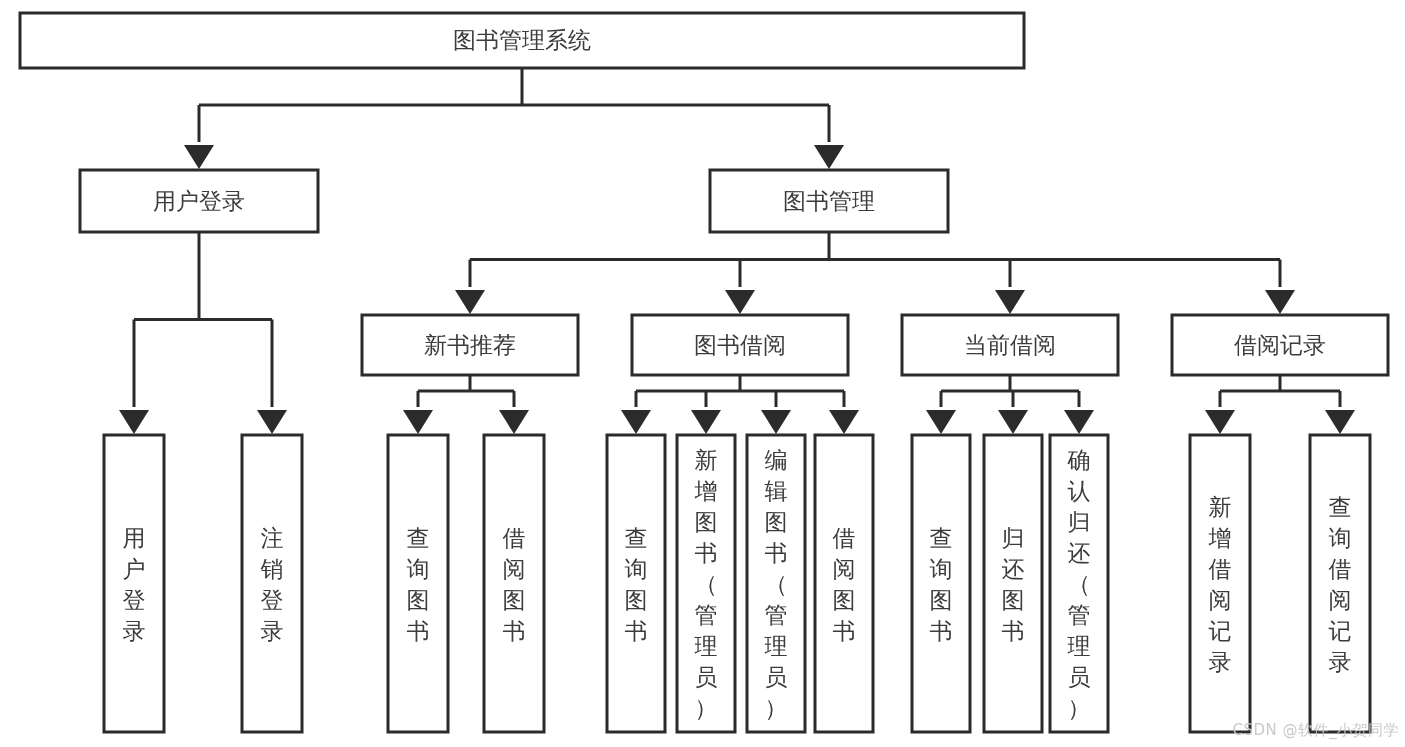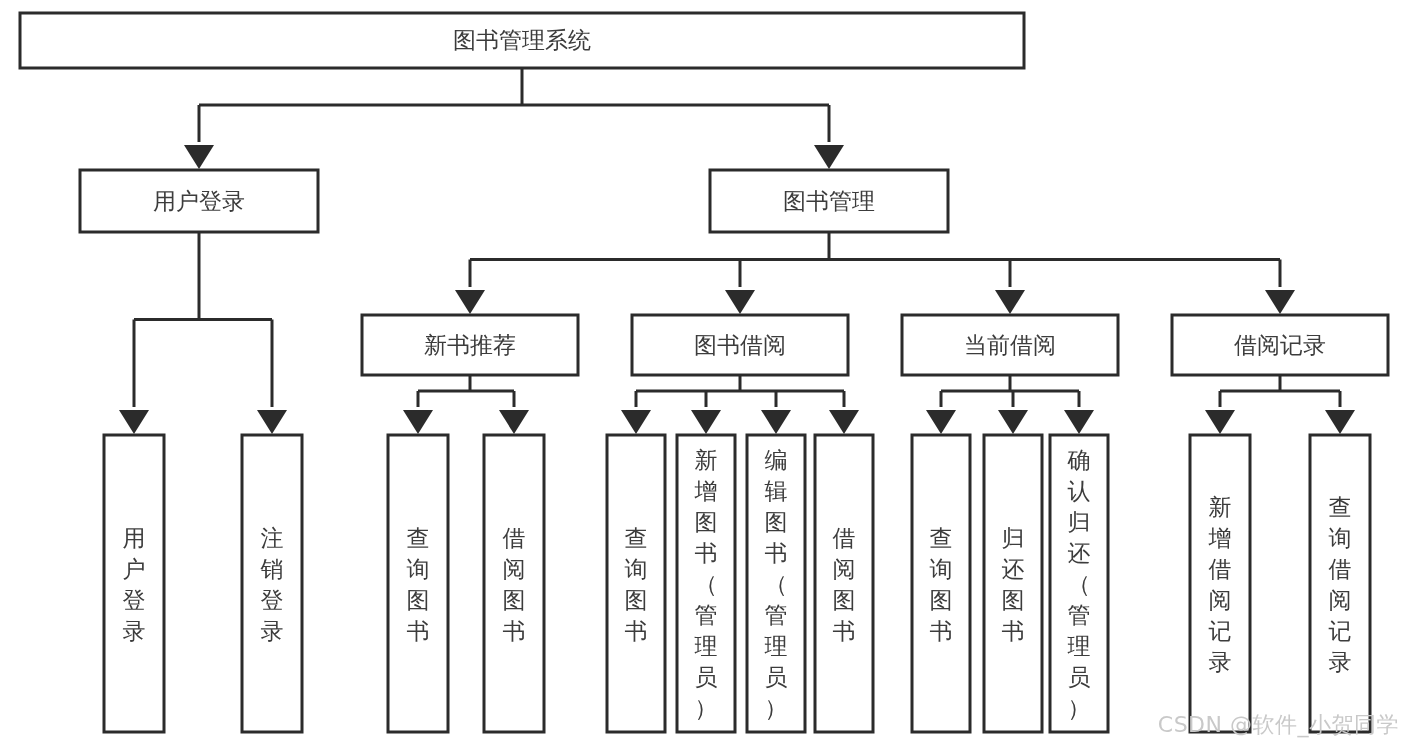--- a/index.html
+++ b/index.html
@@ -51,21 +51,21 @@
     fill: #3c3c3c;
     font-family: "DejaVu Sans", "Liberation Sans", sans-serif;
     font-size: 23px;
     text-anchor: middle;
   }
   .watermark {
     position: absolute;
     right: 6px;
     bottom: 7px;
     font-family: "DejaVu Sans", "Liberation Sans", sans-serif;
-    font-size: 22px;
+    font-size: 15px;
     color: #c9c9c9;
     white-space: nowrap;
     letter-spacing: 0.5px;
   }
 </style>
 </head>
 <body>
 
 <div id="diagram-root">
   <svg class="diagram" viewBox="0 0 1405 747">

